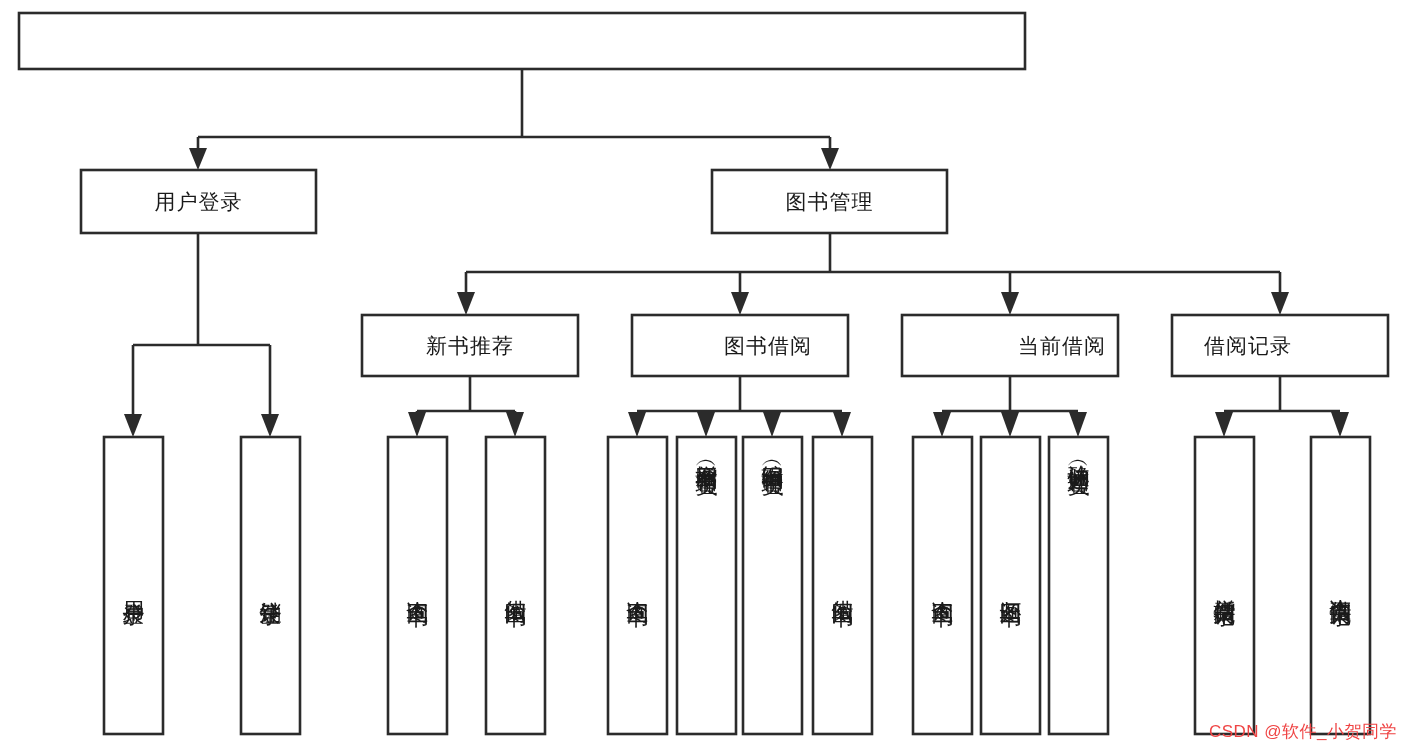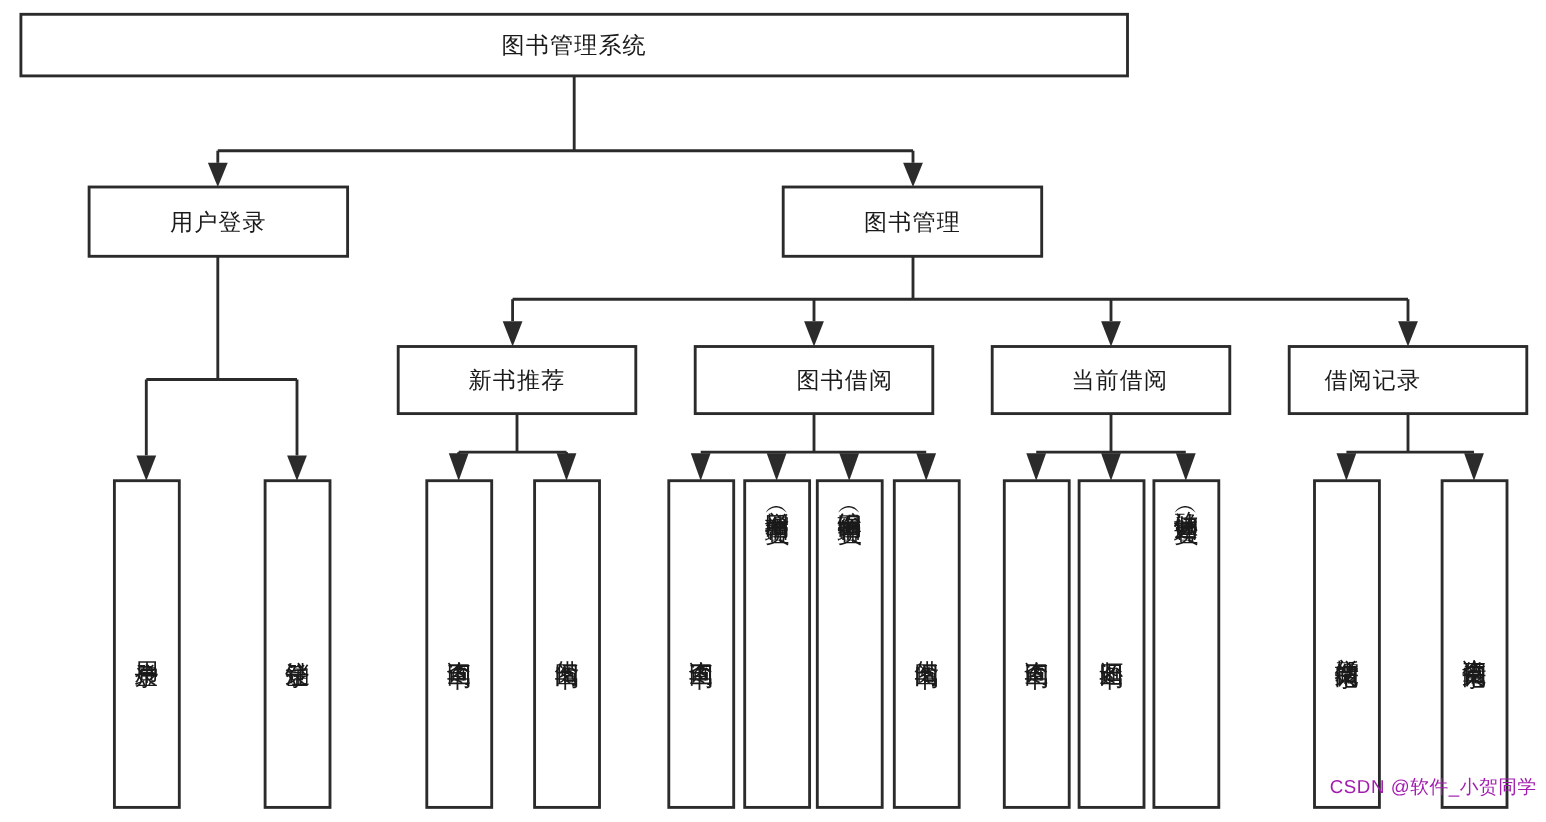--- a/index.html
+++ b/index.html
@@ -37,24 +37,24 @@
     fill: none;
     stroke-linecap: butt;
   }
   .arrow-head {
     fill: #2b2b2b;
     stroke: none;
   }
   .watermark {
     position: absolute;
     right: 8px;
-    bottom: 20px;
+    bottom: 4px;
     font-family: "Liberation Sans", "DejaVu Sans", sans-serif;
     font-size: 17px;
-    color: #a21caf;
+    color: #ef4444;
     white-space: nowrap;
     letter-spacing: 0.5px;
   }
   .vlabel-wrap {
     position: absolute;
     display: flex;
     align-items: center;
     justify-content: center;
     pointer-events: none;
   }
@@ -164,28 +164,27 @@
 
       <rect class="node-rect" x="913" y="437" width="59" height="297"></rect>
       <rect class="node-rect" x="981" y="437" width="59" height="297"></rect>
       <rect class="node-rect" x="1049" y="437" width="59" height="297"></rect>
 
       <rect class="node-rect" x="1195" y="437" width="59" height="297"></rect>
       <rect class="node-rect" x="1311" y="437" width="59" height="297"></rect>
     </g>
   </svg>
 
-  <div class="hlabel" style="left:19px; top:13px; width:1006px; height:56px;">图书管理系统</div>
 
   <div class="hlabel" style="left:81px; top:170px; width:235px; height:63px;">用户登录</div>
   <div class="hlabel" style="left:712px; top:170px; width:235px; height:63px;">图书管理</div>
 
   <div class="hlabel" style="left:362px; top:315px; width:216px; height:61px;">新书推荐</div>
   <div class="hlabel" style="left:632px; top:315px; width:216px; height:61px;padding-left:28px;">图书借阅</div>
-  <div class="hlabel" style="left:902px; top:315px; width:232px; height:61px;">当前借阅</div>
+  <div class="hlabel" style="left:902px; top:315px; width:232px; height:61px;padding-left:44px;">当前借阅</div>
   <div class="hlabel" style="left:1140px; top:315px; width:216px; height:61px;">借阅记录</div>
 
   <div class="vlabel-wrap" style="left:104px; top:437px; width:59px; height:297px;">
     <span class="vlabel">用户登录</span>
   </div>
   <div class="vlabel-wrap" style="left:241px; top:437px; width:59px; height:297px;">
     <span class="vlabel">注销登录</span>
   </div>
 
   <div class="vlabel-wrap" style="left:388px; top:437px; width:59px; height:297px;">

